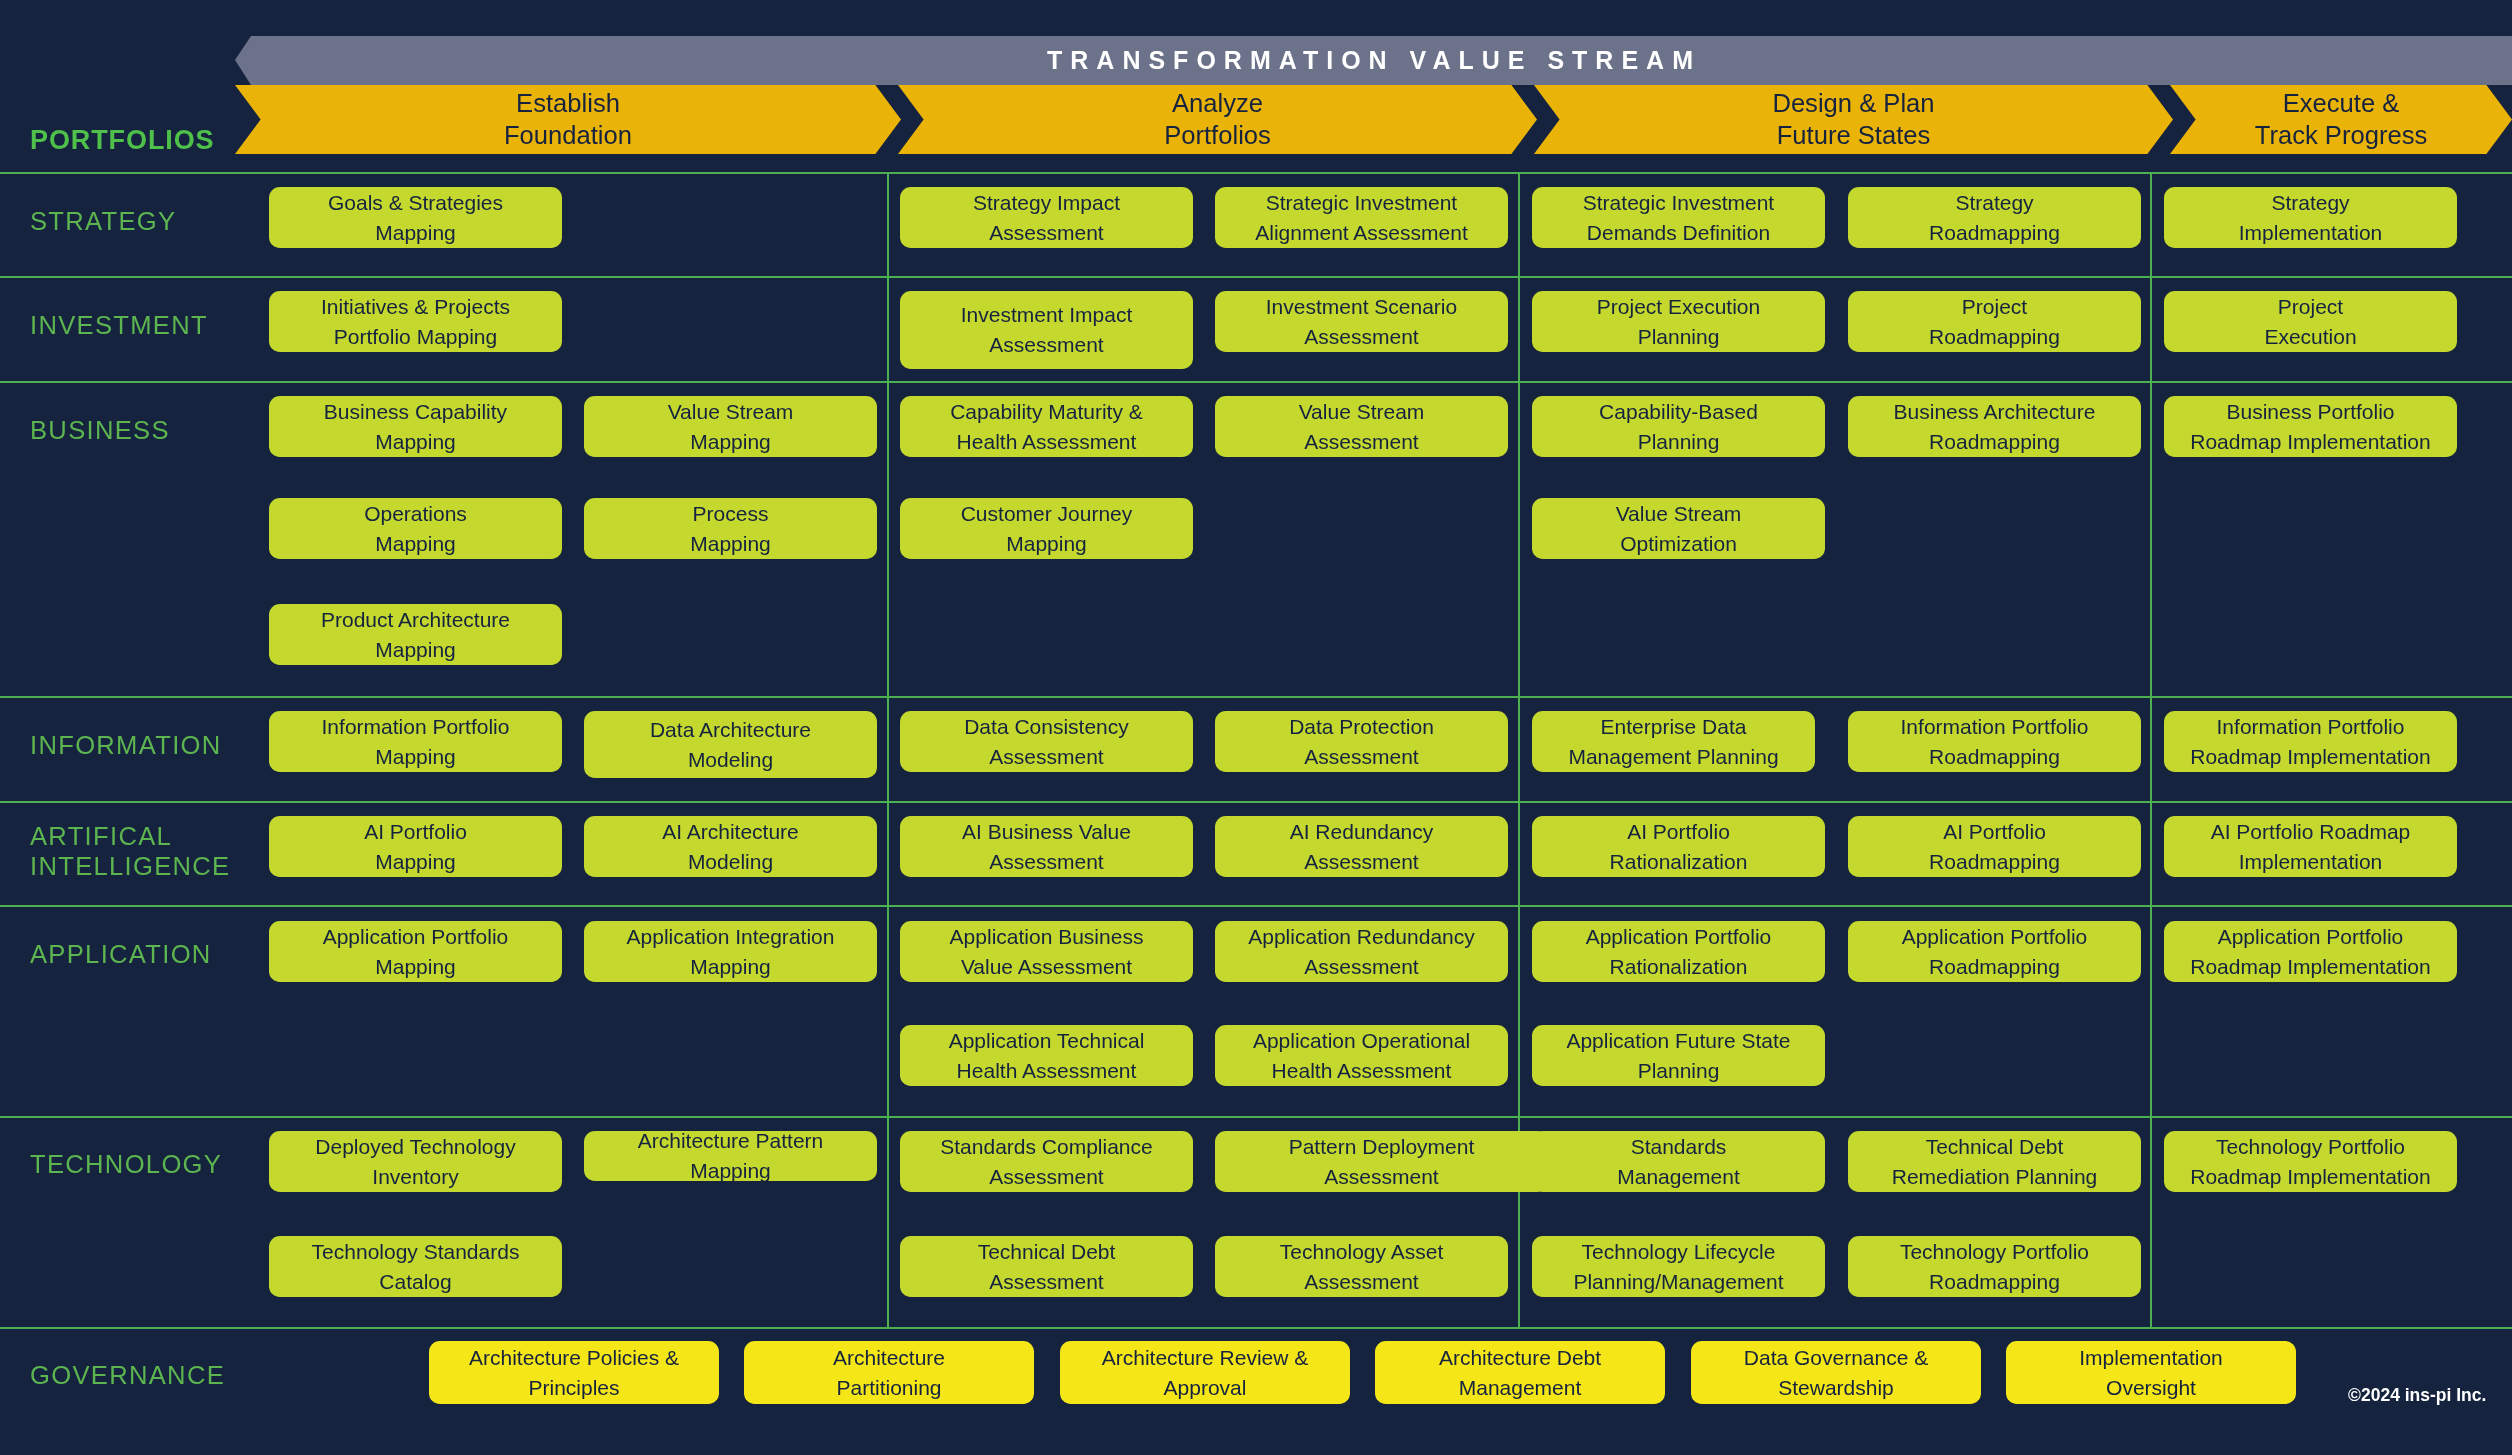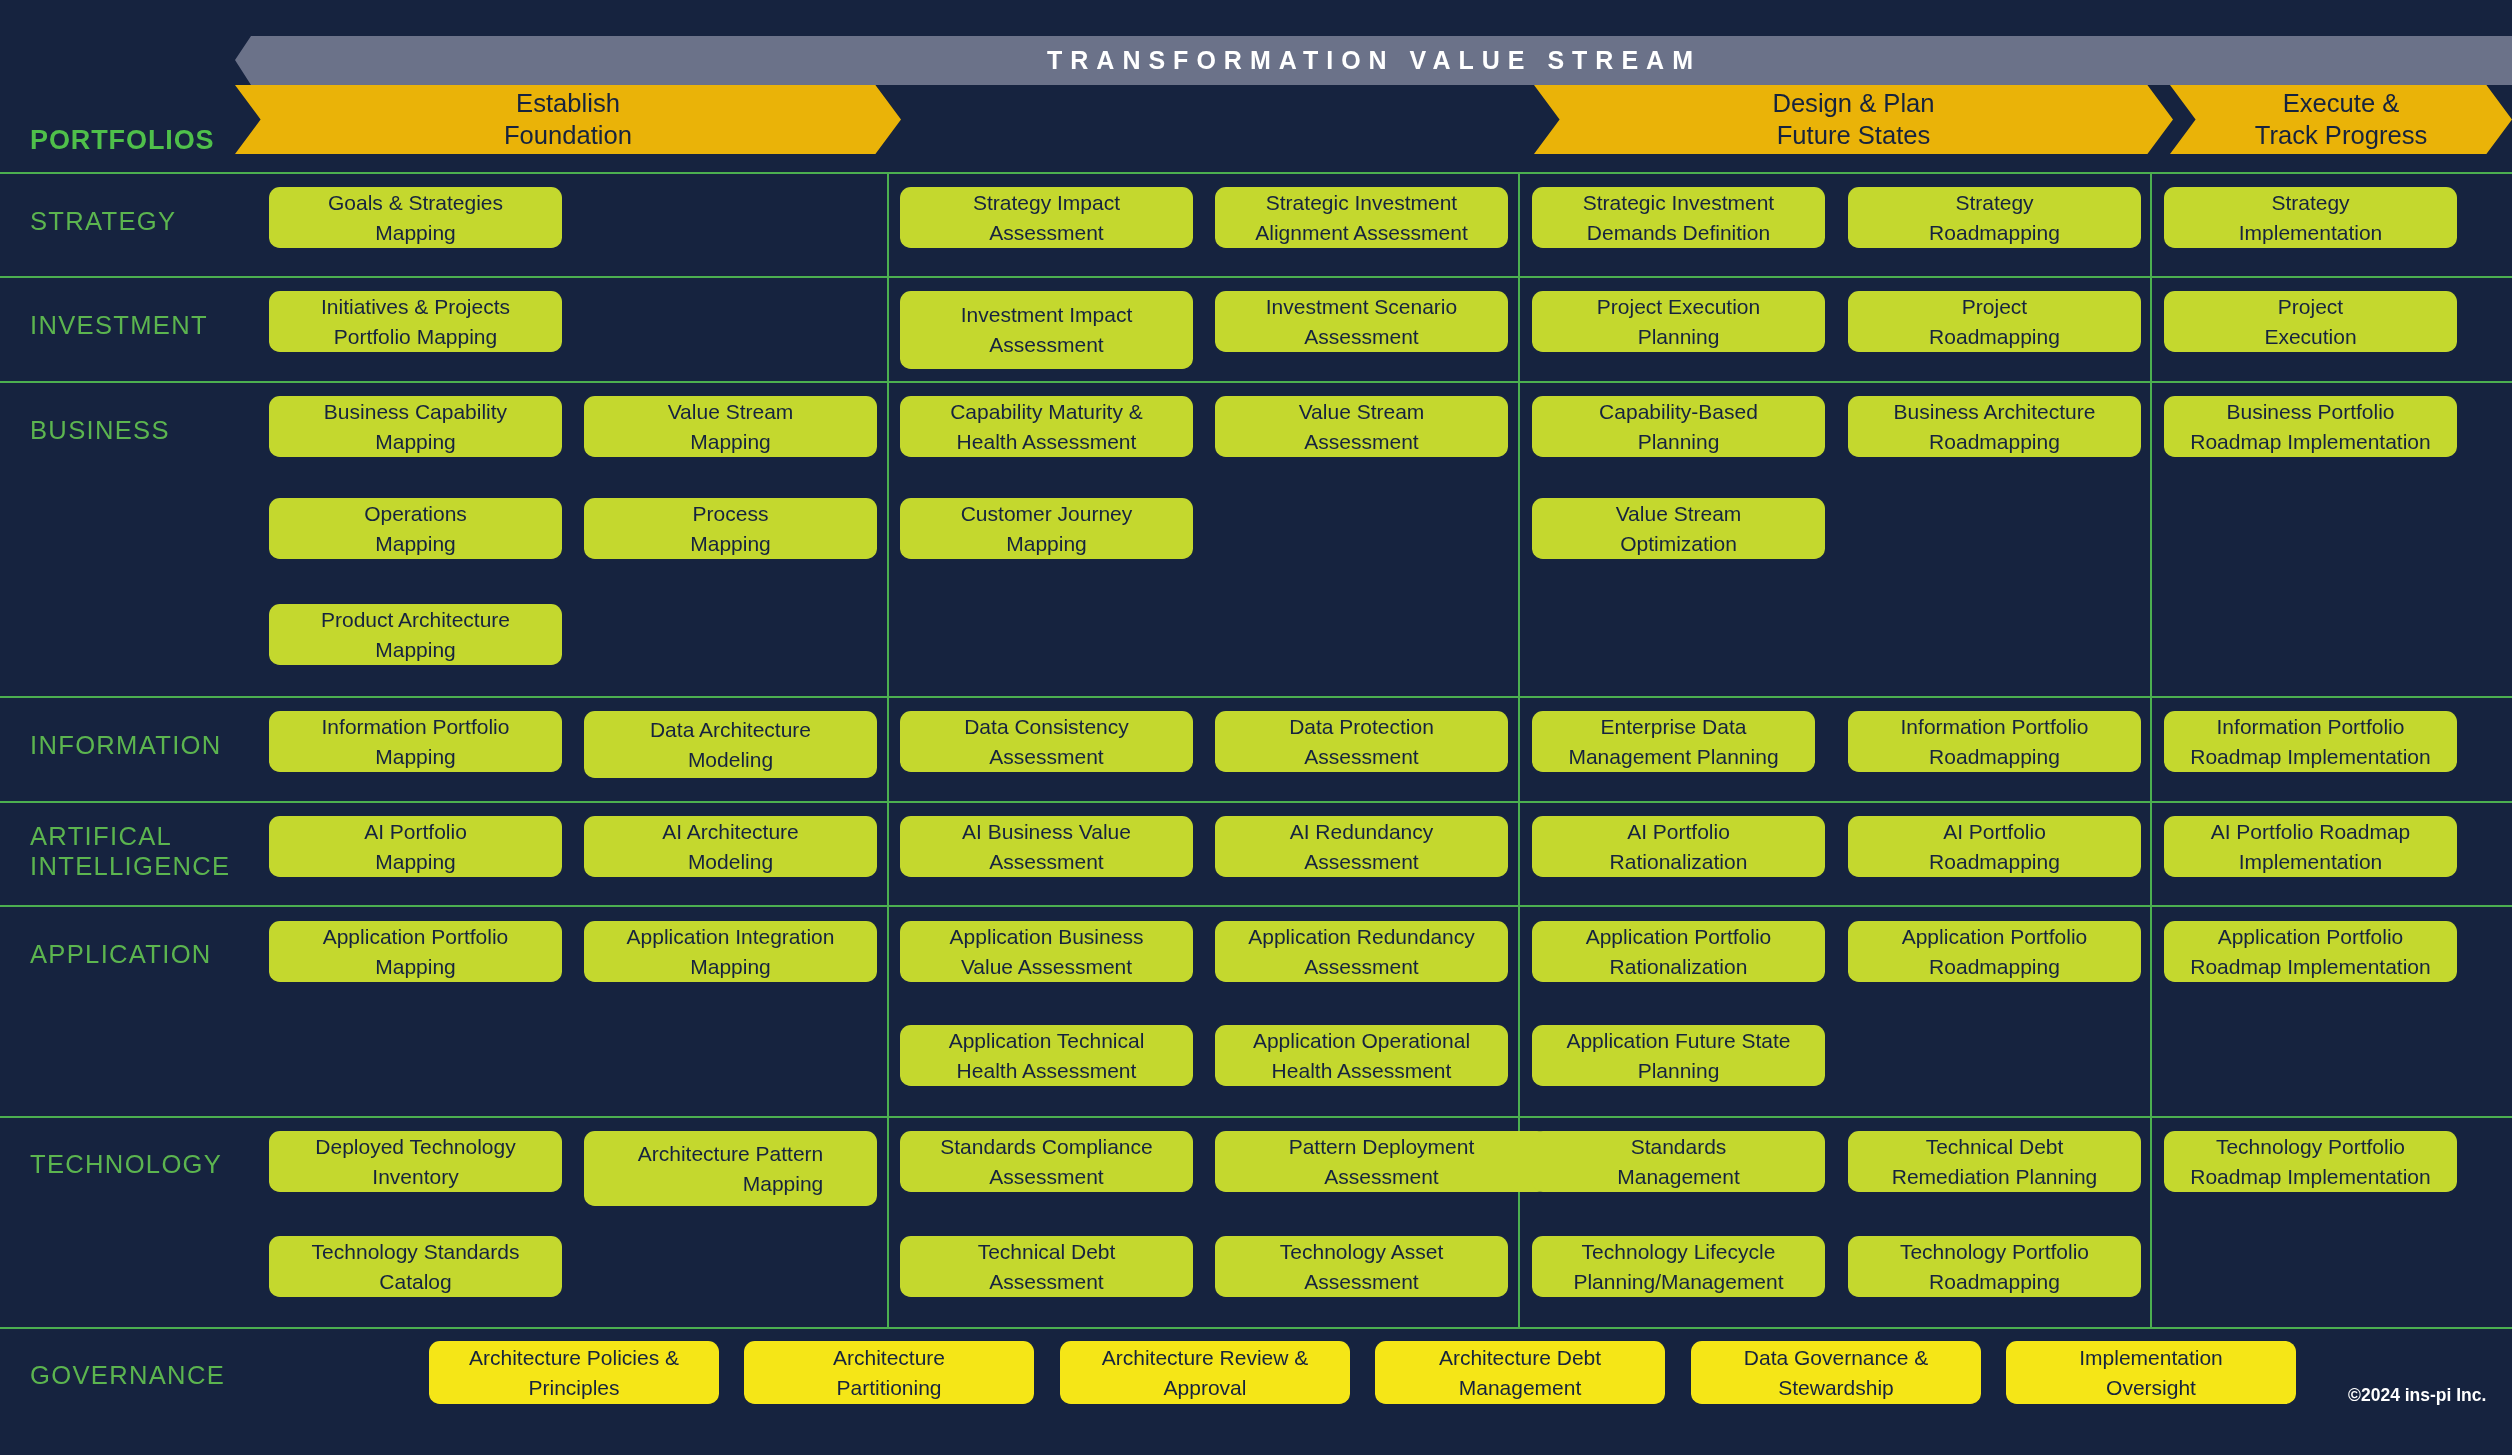--- a/index.html
+++ b/index.html
@@ -102,20 +102,22 @@
 <body>
 
 <div id="board">
 
   <div class="banner">
     <span class="banner-title">TRANSFORMATION VALUE STREAM</span>
   </div>
 
   <div class="phase" style="left:235px;width:666px;">Establish
 Foundation</div>
+  <div class="phase" style="left:898px;width:639px;">Analyze
+Portfolios</div>
   <div class="phase" style="left:1534px;width:639px;">Design &amp; Plan
 Future States</div>
   <div class="phase" style="left:2170px;width:342px;">Execute &amp;
 Track Progress</div>
 
   <div class="hline" style="top:172px;"></div>
   <div class="hline" style="top:276px;"></div>
   <div class="hline" style="top:381px;"></div>
   <div class="hline" style="top:696px;"></div>
   <div class="hline" style="top:801px;"></div>
@@ -238,21 +240,21 @@
 
   <div class="card" style="left:900px;top:1025px;width:293px;height:61px;">Application Technical
 Health Assessment</div>
   <div class="card" style="left:1215px;top:1025px;width:293px;height:61px;">Application Operational
 Health Assessment</div>
   <div class="card" style="left:1532px;top:1025px;width:293px;height:61px;">Application Future State
 Planning</div>
 
   <div class="card" style="left:269px;top:1131px;width:293px;height:61px;">Deployed Technology
 Inventory</div>
-  <div class="card" style="left:584px;top:1131px;width:293px;height:75px;text-align:right;">Architecture Pattern
+  <div class="card" style="left:584px;top:1131px;width:293px;height:50px;">Architecture Pattern
 Mapping</div>
   <div class="card" style="left:900px;top:1131px;width:293px;height:61px;">Standards Compliance
 Assessment</div>
   <div class="card" style="left:1215px;top:1131px;width:333px;height:61px;">Pattern Deployment
 Assessment</div>
   <div class="card" style="left:1532px;top:1131px;width:293px;height:61px;">Standards
 Management</div>
   <div class="card" style="left:1848px;top:1131px;width:293px;height:61px;">Technical Debt
 Remediation Planning</div>
   <div class="card" style="left:2164px;top:1131px;width:293px;height:61px;">Technology Portfolio

